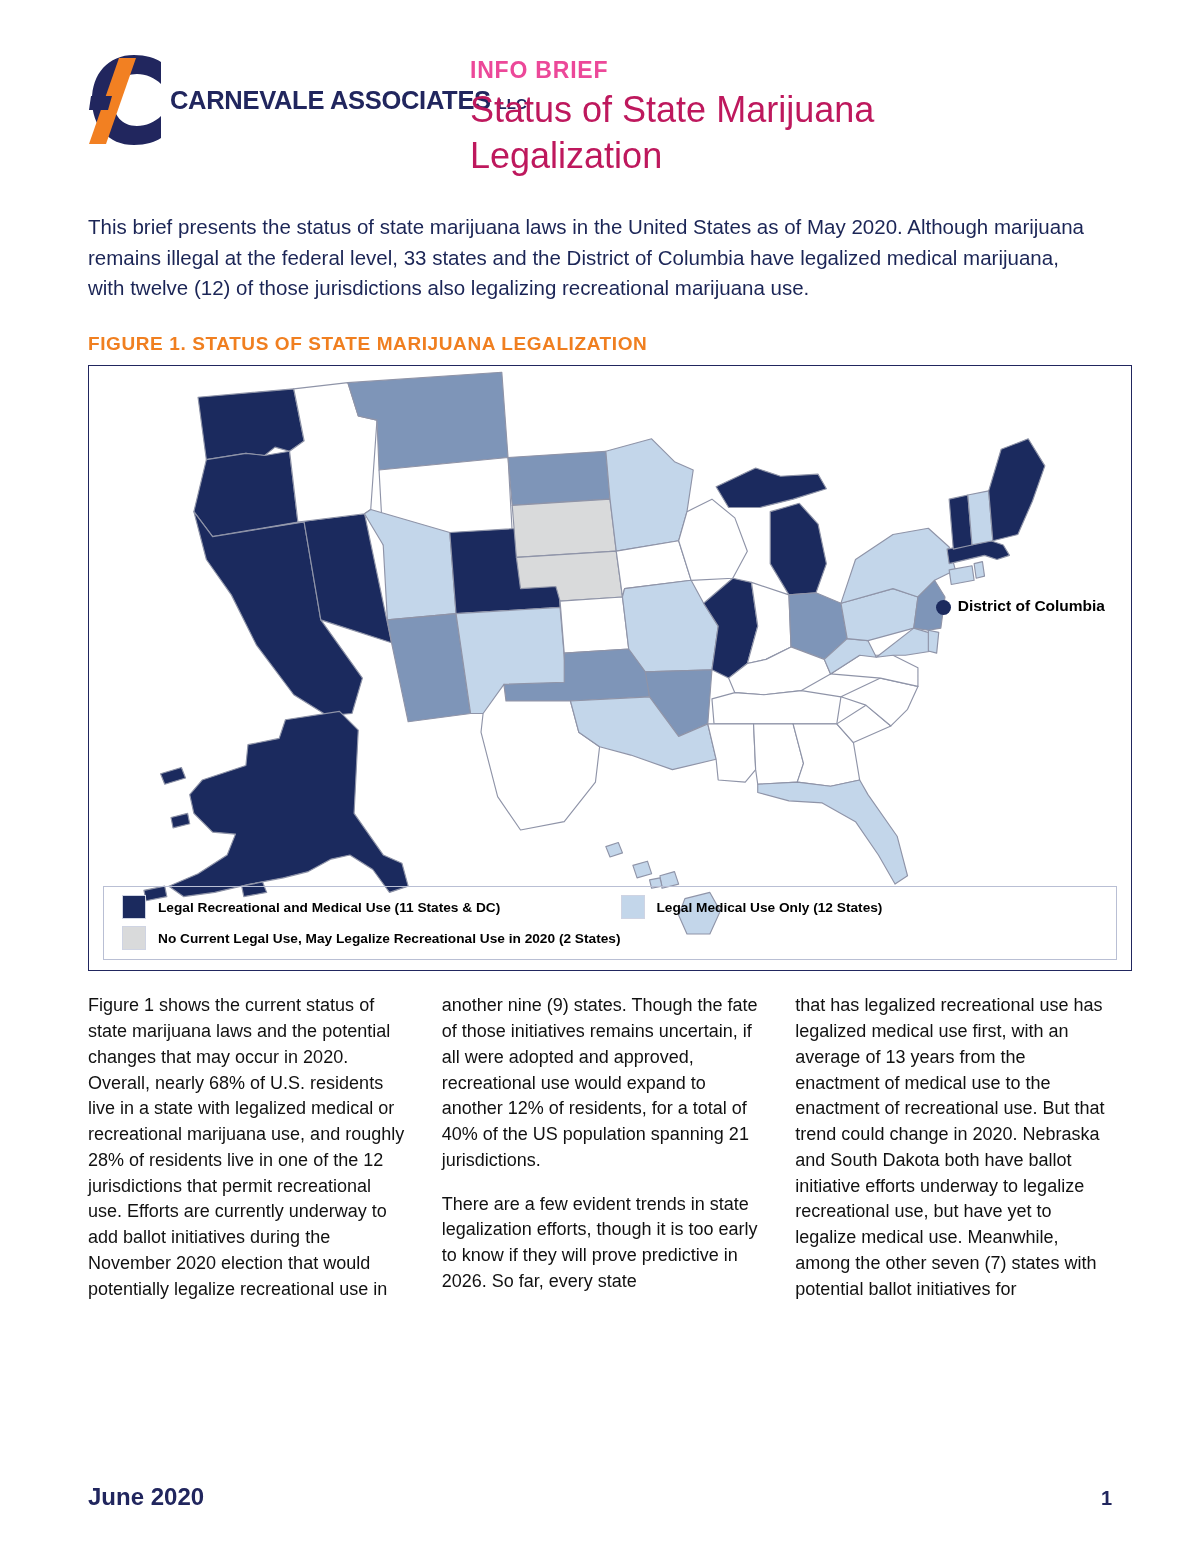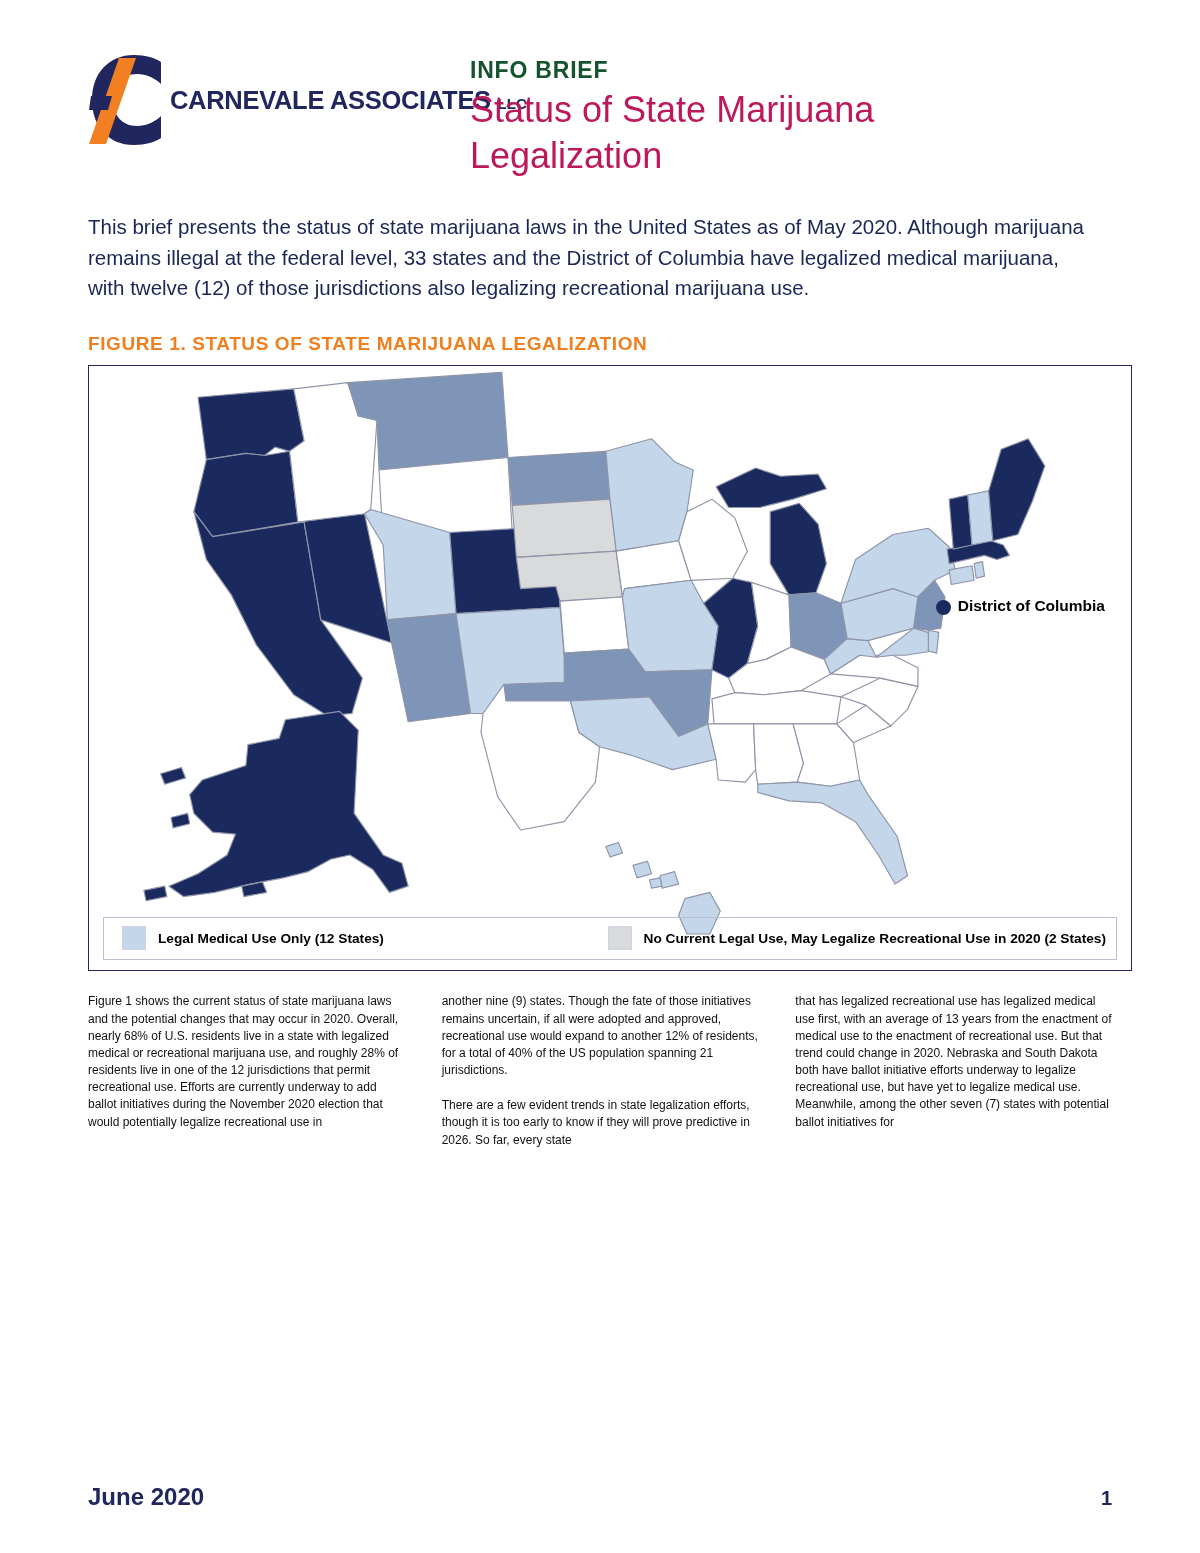--- a/index.html
+++ b/index.html
@@ -16,21 +16,21 @@
 
   
   .header { display:flex; align-items:flex-start; padding:52px 0 0 0; }
   .logo-wrap { width:470px; padding-left:88px; display:flex; align-items:center; }
   .logo-mark { position:relative; width:88px; height:96px; flex:0 0 88px; }
   .logo-text { font-weight:bold; font-size:25.5px; letter-spacing:-0.3px;
                color:#21265e; margin-left:-6px; white-space:nowrap; }
   .logo-llc { font-size:15px; letter-spacing:0px; }
 
   .title-block { padding-top:6px; }
-  .info-brief { font-size:23px; font-weight:bold; color:#14532d;
+  .info-brief { font-size:23px; font-weight:bold; color:#ec4899;
                 letter-spacing:0.8px; margin:0 0 4px 0; line-height:1.1; }
   .doc-title { font-size:36px; color:#be185d; line-height:1.28;
                font-weight:normal; max-width:470px; }
 
   
   .intro { margin:33px 88px 0 88px; font-size:20.5px; line-height:1.48;
            color:#1b2556; max-width:1010px; }
 
   
   .fig-title { margin:30px 0 10px 88px; color:#F07F20; font-weight:bold;
@@ -50,21 +50,21 @@
   .legend { position:absolute; left:14px; right:14px; bottom:10px;
             border:1px solid #b9bfd4; padding:8px 10px 9px 18px;
             display:grid; grid-template-columns:1fr 1fr; row-gap:7px; }
   .leg-item { display:flex; align-items:center; gap:12px; }
   .leg-sw { width:24px; height:24px; flex:0 0 24px; border:1px solid #cfd4e3; }
   .leg-lbl { font-size:13.7px; font-weight:bold; color:#000; white-space:nowrap; }
 
   
   .cols { margin:22px 88px 0 88px; display:grid;
           grid-template-columns:1fr 1fr 1fr; column-gap:37px; }
-  .col p { margin:0 0 18px 0; font-size:12px; line-height:1.43; color:#111; }
+  .col p { margin:0 0 18px 0; font-size:18px; line-height:1.43; color:#111; }
 
   
   .footer { position:absolute; left:88px; right:88px; bottom:42px;
             display:flex; justify-content:space-between; align-items:baseline; }
   .footer-date { font-size:24px; font-weight:bold; color:#21265e; }
   .footer-page { font-size:20px; font-weight:bold; color:#21265e; }
 </style>
 </head>
 <body>
 
@@ -211,20 +211,24 @@
       </svg>
     </div>
 
     <div class="dc-label">
       <span class="dc-dot"></span>
       <span class="dc-text">District of Columbia</span>
     </div>
 
     <div class="legend">
       <div class="leg-item">
+        <span class="leg-sw" style="background:#1b2a5e"></span>
+        <span class="leg-lbl">Legal Recreational and Medical Use (11 States &amp; DC)</span>
+      </div>
+      <div class="leg-item">
         <span class="leg-sw" style="background:#c3d6ea"></span>
         <span class="leg-lbl">Legal Medical Use Only (12 States)</span>
       </div>
       <div class="leg-item">
         <span class="leg-sw" style="background:#d9dadb"></span>
         <span class="leg-lbl">No Current Legal Use, May Legalize Recreational Use in 2020 (2 States)</span>
       </div>
     </div>
   </div>
 

